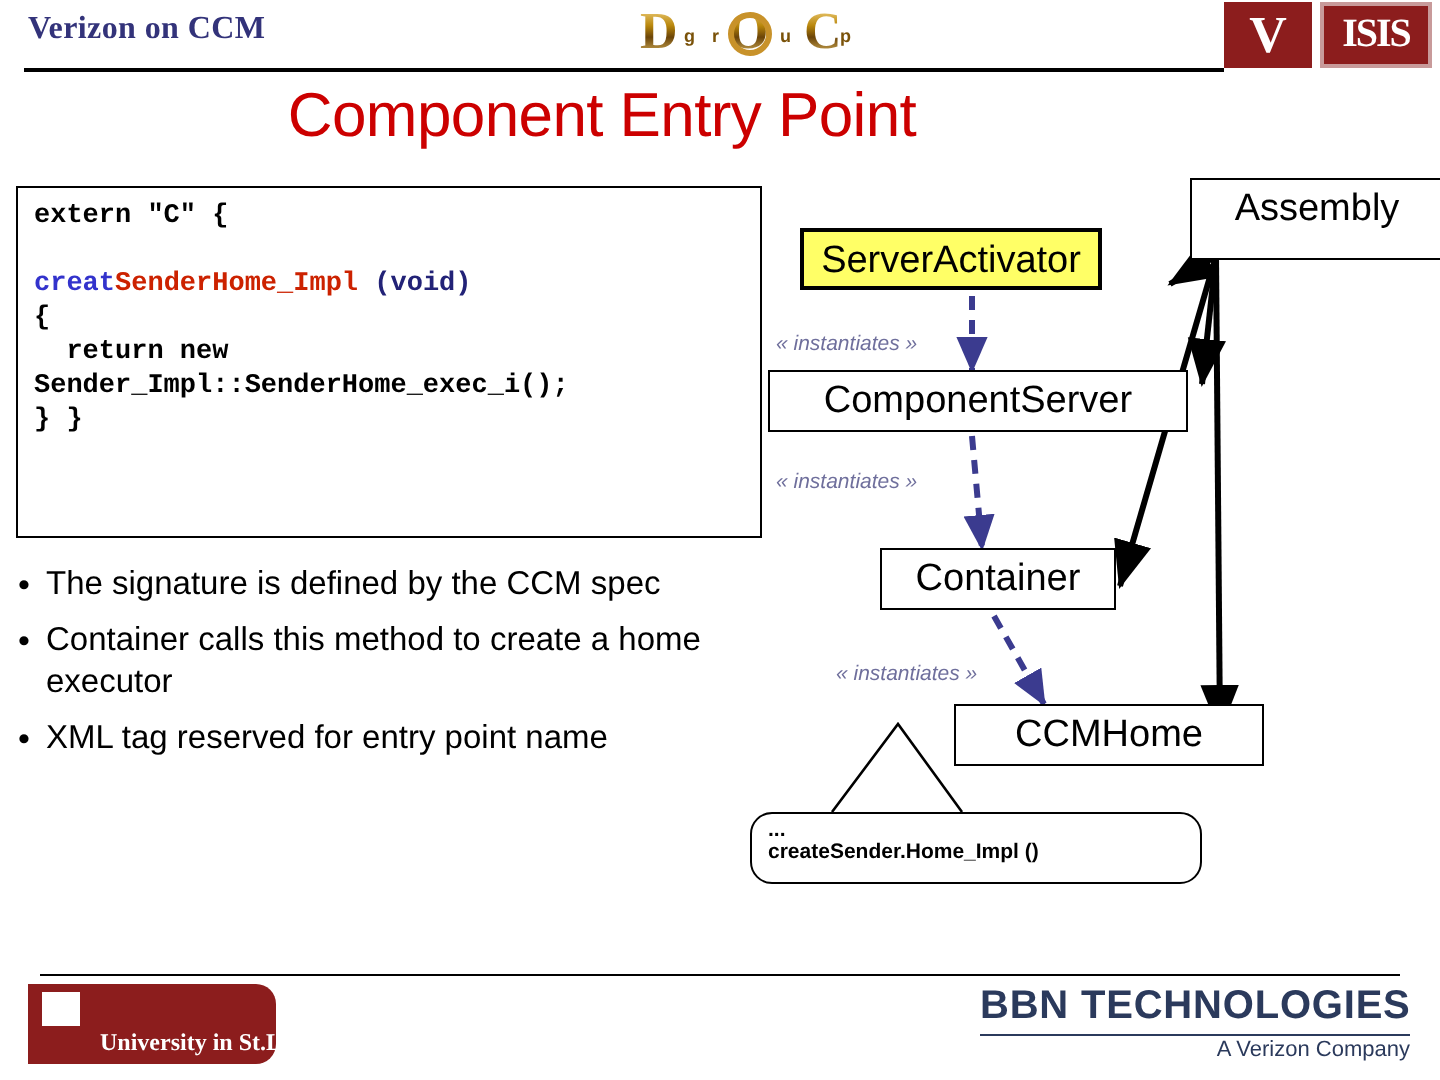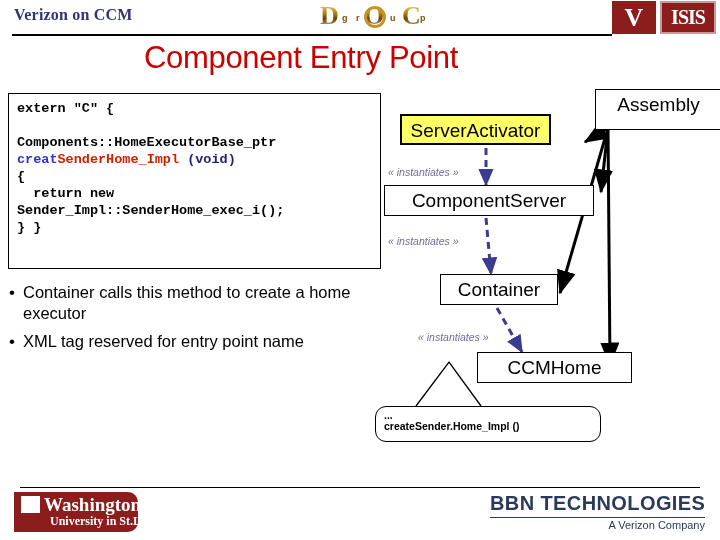--- a/index.html
+++ b/index.html
@@ -107,29 +107,29 @@
   <div id="isis-logo">ISIS</div>
 
   <div id="header-rule"></div>
 </div>
 
 <div id="slide-title">Component Entry Point</div>
 
 <div id="code-box">
     <div class="code-line"><span>extern "C" {</span></div>
     <div class="code-line"><span> </span></div>
-    <div class="code-line"><span>Components::HomeExecutorBase_ptr</span></div>
     <div class="code-line"><span class="c-blue">creat</span><span class="c-red">SenderHome_Impl</span><span class="c-navy"> (void)</span></div>
     <div class="code-line"><span>{</span></div>
     <div class="code-line"><span>  return new</span></div>
     <div class="code-line"><span>Sender_Impl::SenderHome_exec_i();</span></div>
     <div class="code-line"><span>} }</span></div>
   </div>
 
 <div id="bullets">
+    <div class="bullet">The signature is defined by the CCM spec</div>
     <div class="bullet">Container calls this method to create a home executor</div>
     <div class="bullet">XML tag reserved for entry point name</div>
   </div>
 
 <svg id="svg-layer" viewBox="0 0 720 540" xmlns="http://www.w3.org/2000/svg">
   <defs>
     <marker id="ablk" markerWidth="9" markerHeight="9" refX="7.5" refY="3.2" orient="auto" markerUnits="strokeWidth">
       <path d="M0,0 L8,3.2 L0,6.4 z" fill="#000000"></path>
     </marker>
     <marker id="ainst" markerWidth="7" markerHeight="7" refX="5.5" refY="2.6" orient="auto" markerUnits="strokeWidth">
@@ -173,21 +173,20 @@
 
 <div id="note-box">
   <div>...</div>
   <div>createSender.Home_Impl ()</div>
 </div>
 
 <div id="footer-rule"></div>
 
 <div id="wustl-logo">
   <div id="wustl-shield"></div>
-  <div class="w1">Washington</div>
   <div class="w2">University in St.Louis</div>
 </div>
 
 <div id="bbn-logo">
   <div class="b1">BBN TECHNOLOGIES</div>
   <div class="bline"></div>
   <div class="b2">A Verizon Company</div>
 </div>
 
 </body></html>

